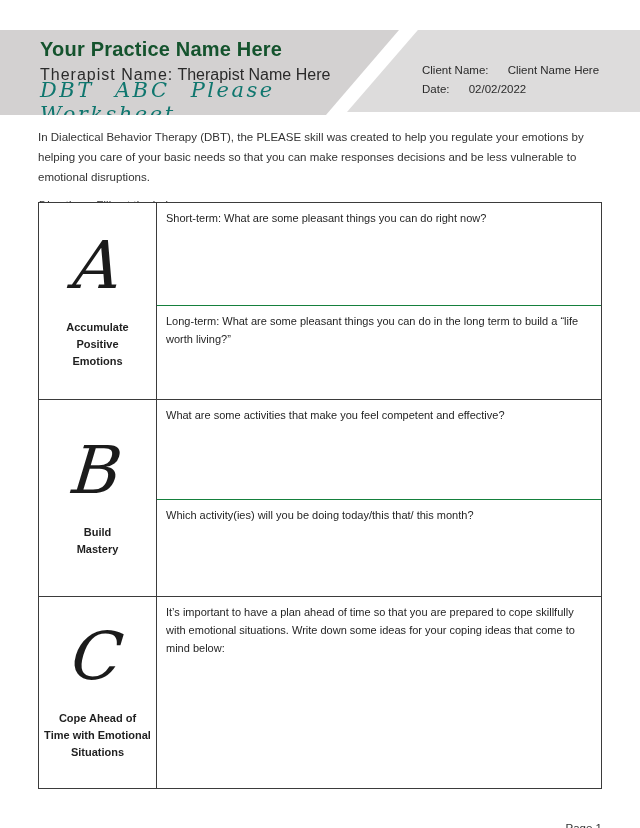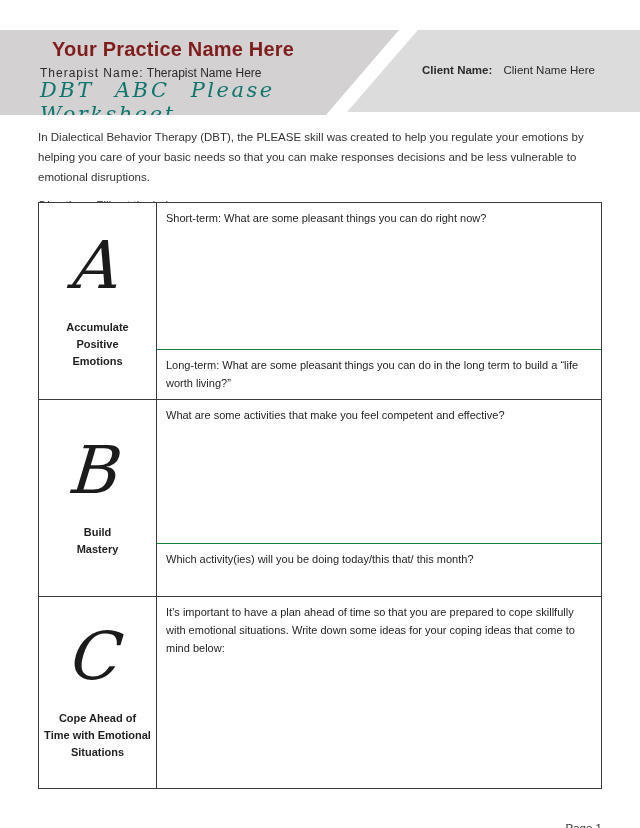--- a/index.html
+++ b/index.html
@@ -16,36 +16,36 @@
     background:#d3d1d1;
     clip-path:polygon(0 0, 100% 0, 81.7% 100%, 0 100%);
   }
   .band-right {
     position:absolute; left:347px; top:30px; width:293px; height:82px;
     background:#dddcdc;
     clip-path:polygon(24.2% 0, 100% 0, 100% 100%, 0 100%);
   }
   .practice-name {
     position:absolute; left:40px; top:8px;
-    font-size:20px; font-weight:bold; color:#7f1d1d; letter-spacing:.2px;margin-left:12px;
+    font-size:20px; font-weight:bold; color:#14532d; letter-spacing:.2px;
   }
   .therapist-line {
-    position:absolute; left:40px; top:36px; font-size:12px; color:#2a2a2a;
+    position:absolute; left:40px; top:36px; font-size:16px; color:#2a2a2a;
   }
   .therapist-line .lbl { letter-spacing:1px; }
   .script-title {
     position:absolute; left:40px; top:48px;
     font-family:"DejaVu Serif", serif; font-style:italic;
     font-size:21px; color:#0f766e; letter-spacing:2.5px; word-spacing:12px;
   }
   .client-block {
     position:absolute; left:75px; top:31px;
     font-size:11.5px; color:#2a2a2a; line-height:19px;
   }
-  .client-block .lbl { margin-right:8px;font-weight:bold; }
+  .client-block .lbl { margin-right:16px; }
 
   
   .intro {
     position:absolute; left:38px; top:127px; width:566px;
     font-size:11.5px; line-height:20px; color:#333;
   }
   .directions { margin-top:8px; font-style:italic; }
 
   
   .wtable {
@@ -62,21 +62,21 @@
     width:118px; flex:0 0 118px; border-right:1px solid #3b3b3b;
     display:flex; flex-direction:column; align-items:center; justify-content:center;
     text-align:center; padding:4px 4px;
   }
   .big-letter {
     font-family:"DejaVu Serif", serif; font-style:italic;
     font-size:66px; line-height:1; color:#1b1b1b;
     transform:skewX(-6deg);
   }
   .letter-label { margin-top:20px; font-size:11px; font-weight:bold; line-height:17px; color:#1f1f1f; }
-  .prompt-col { flex:1; display:flex; flex-direction:column;gap:44px; }
+  .prompt-col { flex:1; display:flex; flex-direction:column; }
   .prompt-cell { display:flex; flex-direction:column; }
   .prompt-cell.split-top { height:102px; }
   .row-b .prompt-cell.split-top { height:99px; }
   .prompt-cell.split-bottom { flex:1; border-top:1px solid #15803d; }
   .prompt-cell.single { flex:1; }
   .prompt-text { padding:6px 10px 0 9px; font-size:11px; line-height:18px; color:#1f1f1f; }
   .answer-space { flex:1; }
 
   
   .page-number {
@@ -95,20 +95,24 @@
       <span class="lbl">Therapist Name:</span>
       <span>Therapist Name Here</span>
     </div>
     <div class="script-title">DBT ABC Please Worksheet</div>
   </div>
   <div class="band-right">
     <div class="client-block">
       <div>
         <span class="lbl">Client Name:</span>
         <span>Client Name Here</span>
+      </div>
+      <div>
+        <span class="lbl">Date:</span>
+        <span>02/02/2022</span>
       </div>
     </div>
   </div>
 
   <div class="intro">
     <div>In Dialectical Behavior Therapy (DBT), the PLEASE skill was created to help you regulate your emotions by helping you care of your basic needs so that you can make responses decisions and be less vulnerable to emotional disruptions.</div>
     <div class="directions">Directions: Fill out the below responses.</div>
   </div>
 
   <div class="wtable">

